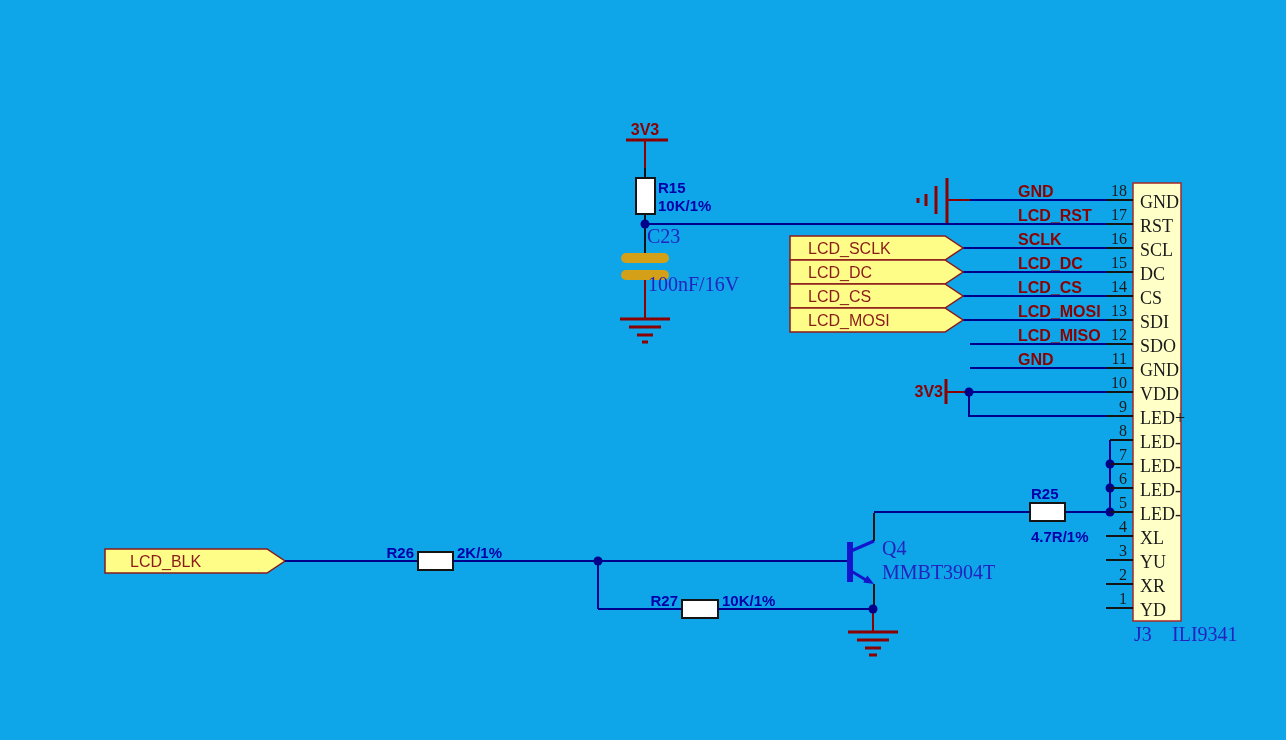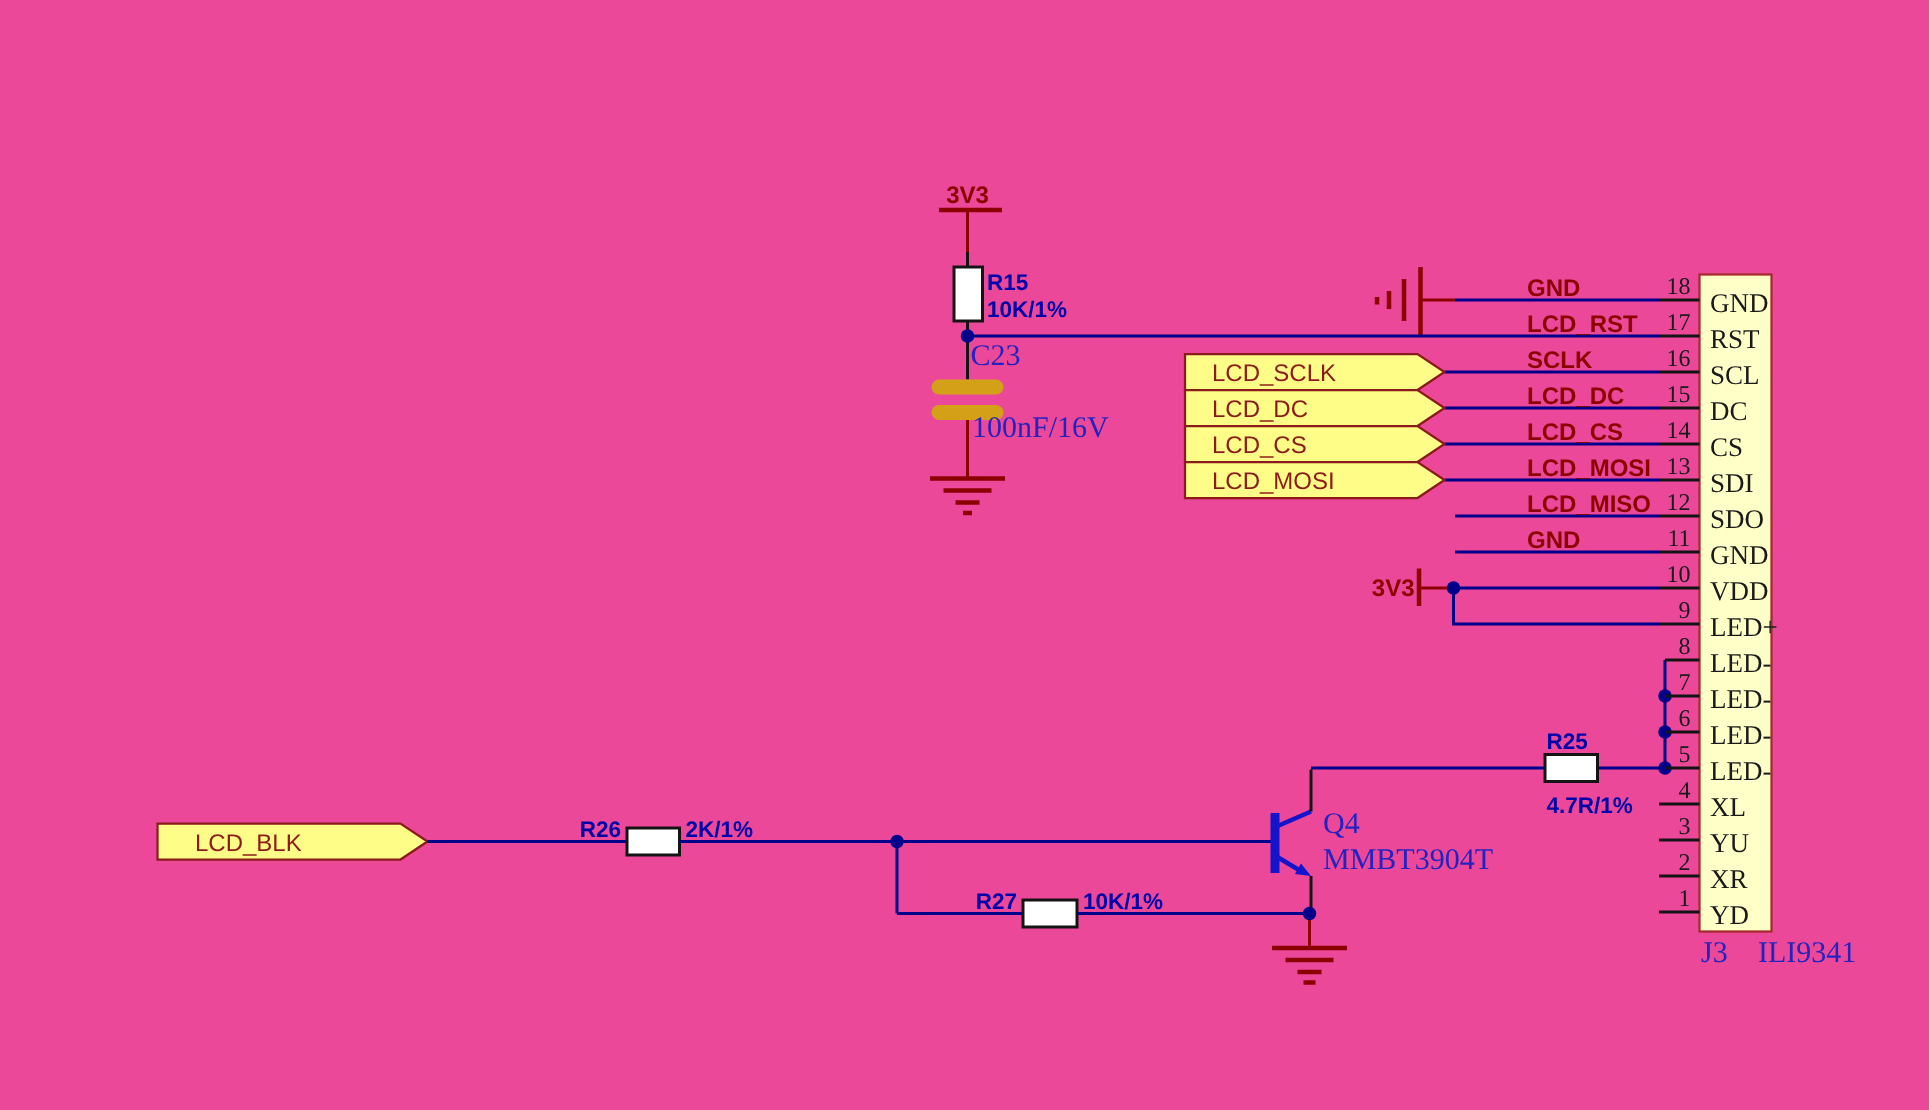--- a/index.html
+++ b/index.html
@@ -1,17 +1,17 @@
 <!DOCTYPE html>
 <html><head>
 <meta charset="utf-8">
 <style>
   html,body{margin:0;padding:0;}
   body{background:#FBF8EF;font-family:"Liberation Sans",sans-serif;}
-  .canvas{position:relative;width:1286px;height:740px;background:#ec4899;overflow:hidden;}
+  .canvas{position:relative;width:1286px;height:740px;background:#0ea5e9;overflow:hidden;}
   svg{display:block;}
   
   .wire{stroke:#00008B;stroke-width:2;fill:none;}
   .blk{stroke:#141414;stroke-width:2;fill:none;}
   .red{stroke:#8B0000;stroke-width:2;fill:none;}
   .redbar{stroke:#8B0000;stroke-width:3;fill:none;}
   .stub{stroke:#141414;stroke-width:2;fill:none;}
   .junction{fill:#00008B;stroke:none;}
   
   .resistor{fill:#FFFFFF;stroke:#141414;stroke-width:2;}

